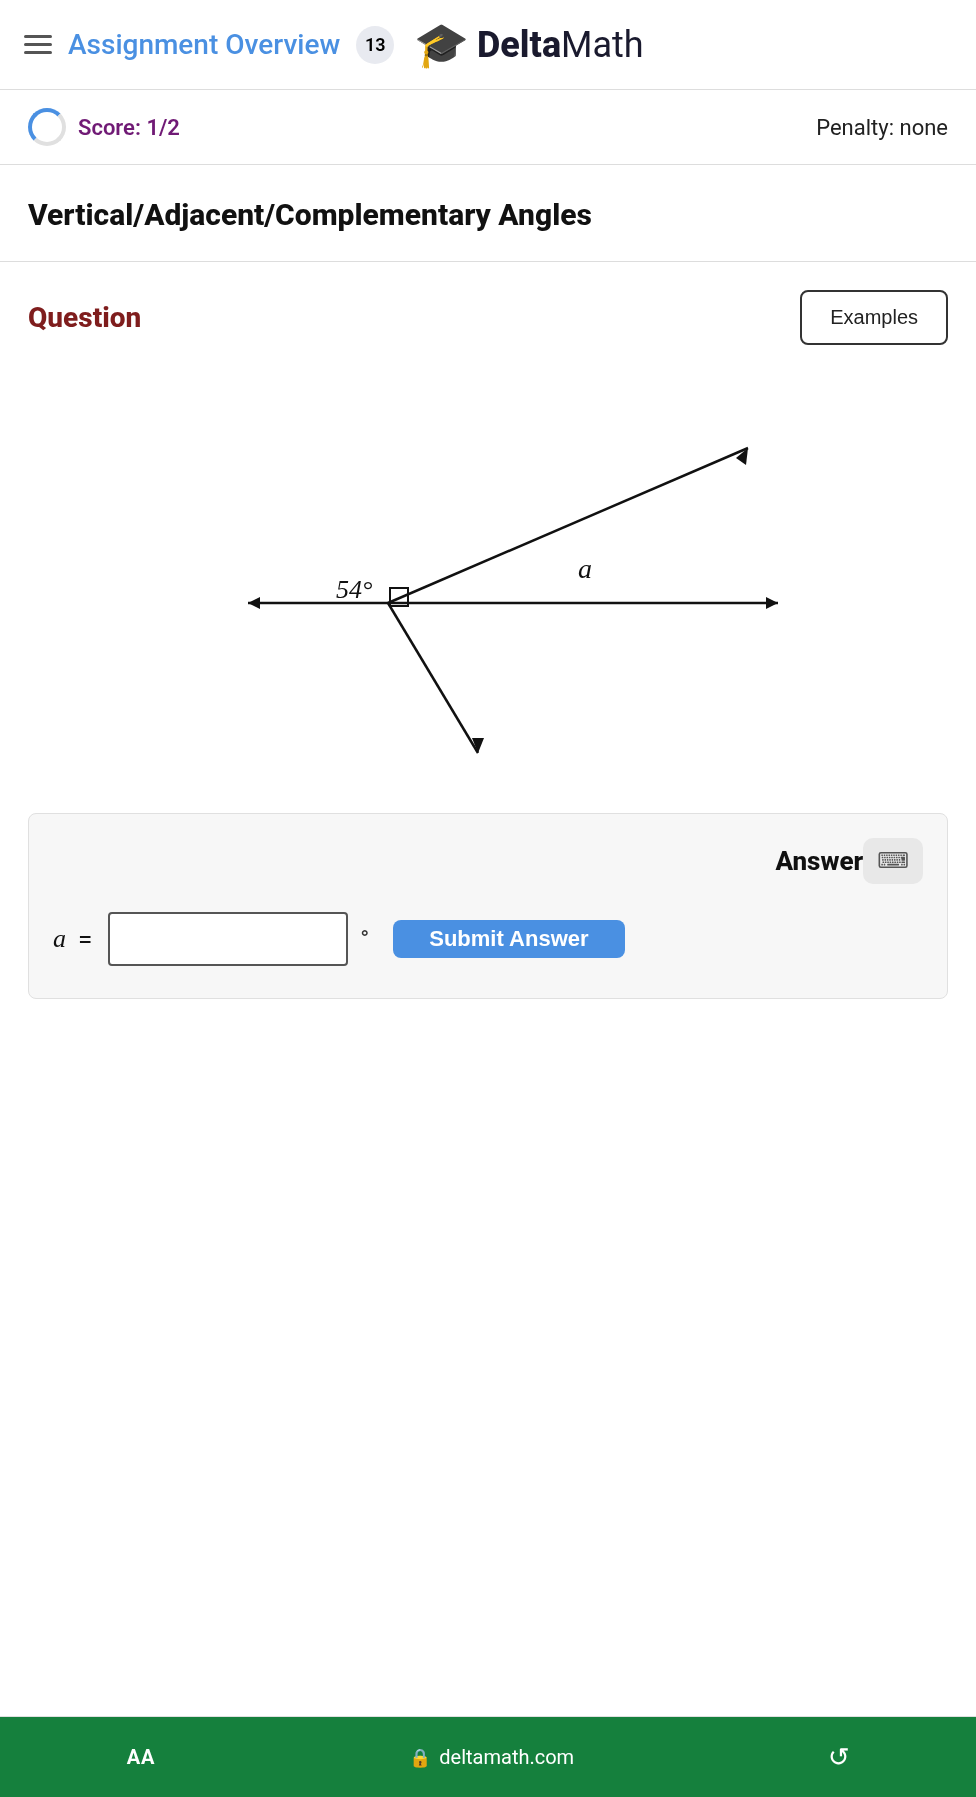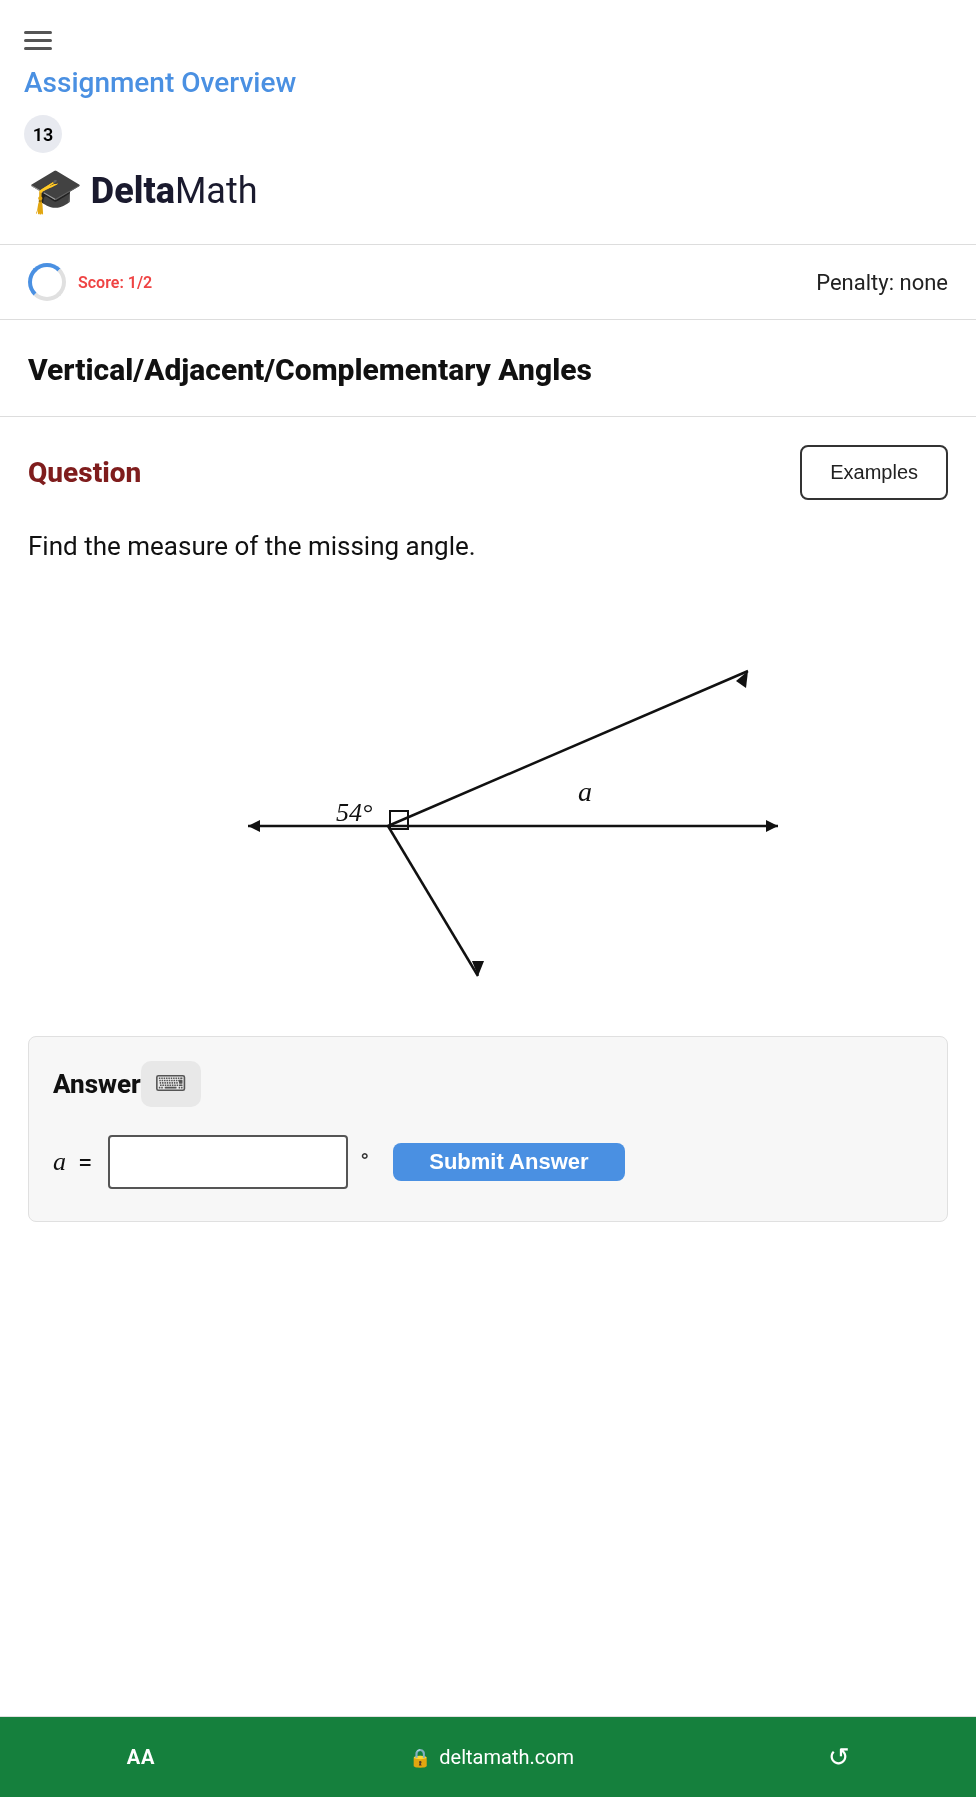--- a/index.html
+++ b/index.html
@@ -10,26 +10,25 @@
       width: 976px;
       min-height: 1797px;
       display: flex;
       flex-direction: column;
     }
 
     
     .header {
       background: #ffffff;
       border-bottom: 1px solid #ddd;
-      padding: 31px 24px;
-      display: flex;
-      align-items: flex-start;
+      padding: 18px 24px;
+      display: flex;
+      align-items: center;
       gap: 16px;
       min-height: 90px;
-      flex-direction: column;
     }
 
     .hamburger-icon {
       display: flex;
       flex-direction: column;
       gap: 5px;
       cursor: pointer;
     }
 
     .hamburger-icon span {
@@ -102,23 +101,23 @@
     .score-circle {
       width: 38px;
       height: 38px;
       border-radius: 50%;
       border: 4px solid #e0e0e0;
       border-top-color: #4a90e2;
       border-left-color: #4a90e2;
     }
 
     .score-text {
-      font-size: 16px;
+      font-size: 22px;
       font-weight: 600;
-      color: #ef4444;
+      color: #701a75;
     }
 
     .penalty-text {
       font-size: 22px;
       font-weight: 600;
       color: #222;
     }
 
     .penalty-text span {
       font-weight: 400;
@@ -190,21 +189,21 @@
       background: #f7f7f7;
       border: 1px solid #e0e0e0;
       border-radius: 8px;
       padding: 24px 24px 32px 24px;
       margin: 0 0 0 0;
     }
 
     .answer-header {
       display: flex;
       align-items: center;
-      justify-content: flex-start;
+      justify-content: flex-end;
       margin-bottom: 28px;
     }
 
     .answer-label {
       font-size: 26px;
       font-weight: 800;
       color: #111;
     }
 
     .keyboard-button {
@@ -344,21 +343,20 @@
 <div class="topic-section">
   <h2 class="topic-title">Vertical/Adjacent/Complementary Angles</h2>
 </div>
 
 <div class="question-section">
   <div class="question-header">
     <span class="question-label">Question</span>
     <button class="examples-button">Examples</button>
   </div>
 
-  <p class="question-text">Find the measure of the missing angle.</p>
 
   <div class="diagram-container">
     <svg class="diagram" width="600" height="380" viewBox="0 0 600 380">
 
       <line x1="200" y1="210" x2="590" y2="210" stroke="#111" stroke-width="2.5"></line>
 
       <polygon points="590,210 578,204 578,216" fill="#111"></polygon>
 
       <line x1="200" y1="210" x2="60" y2="210" stroke="#111" stroke-width="2.5"></line>
 

